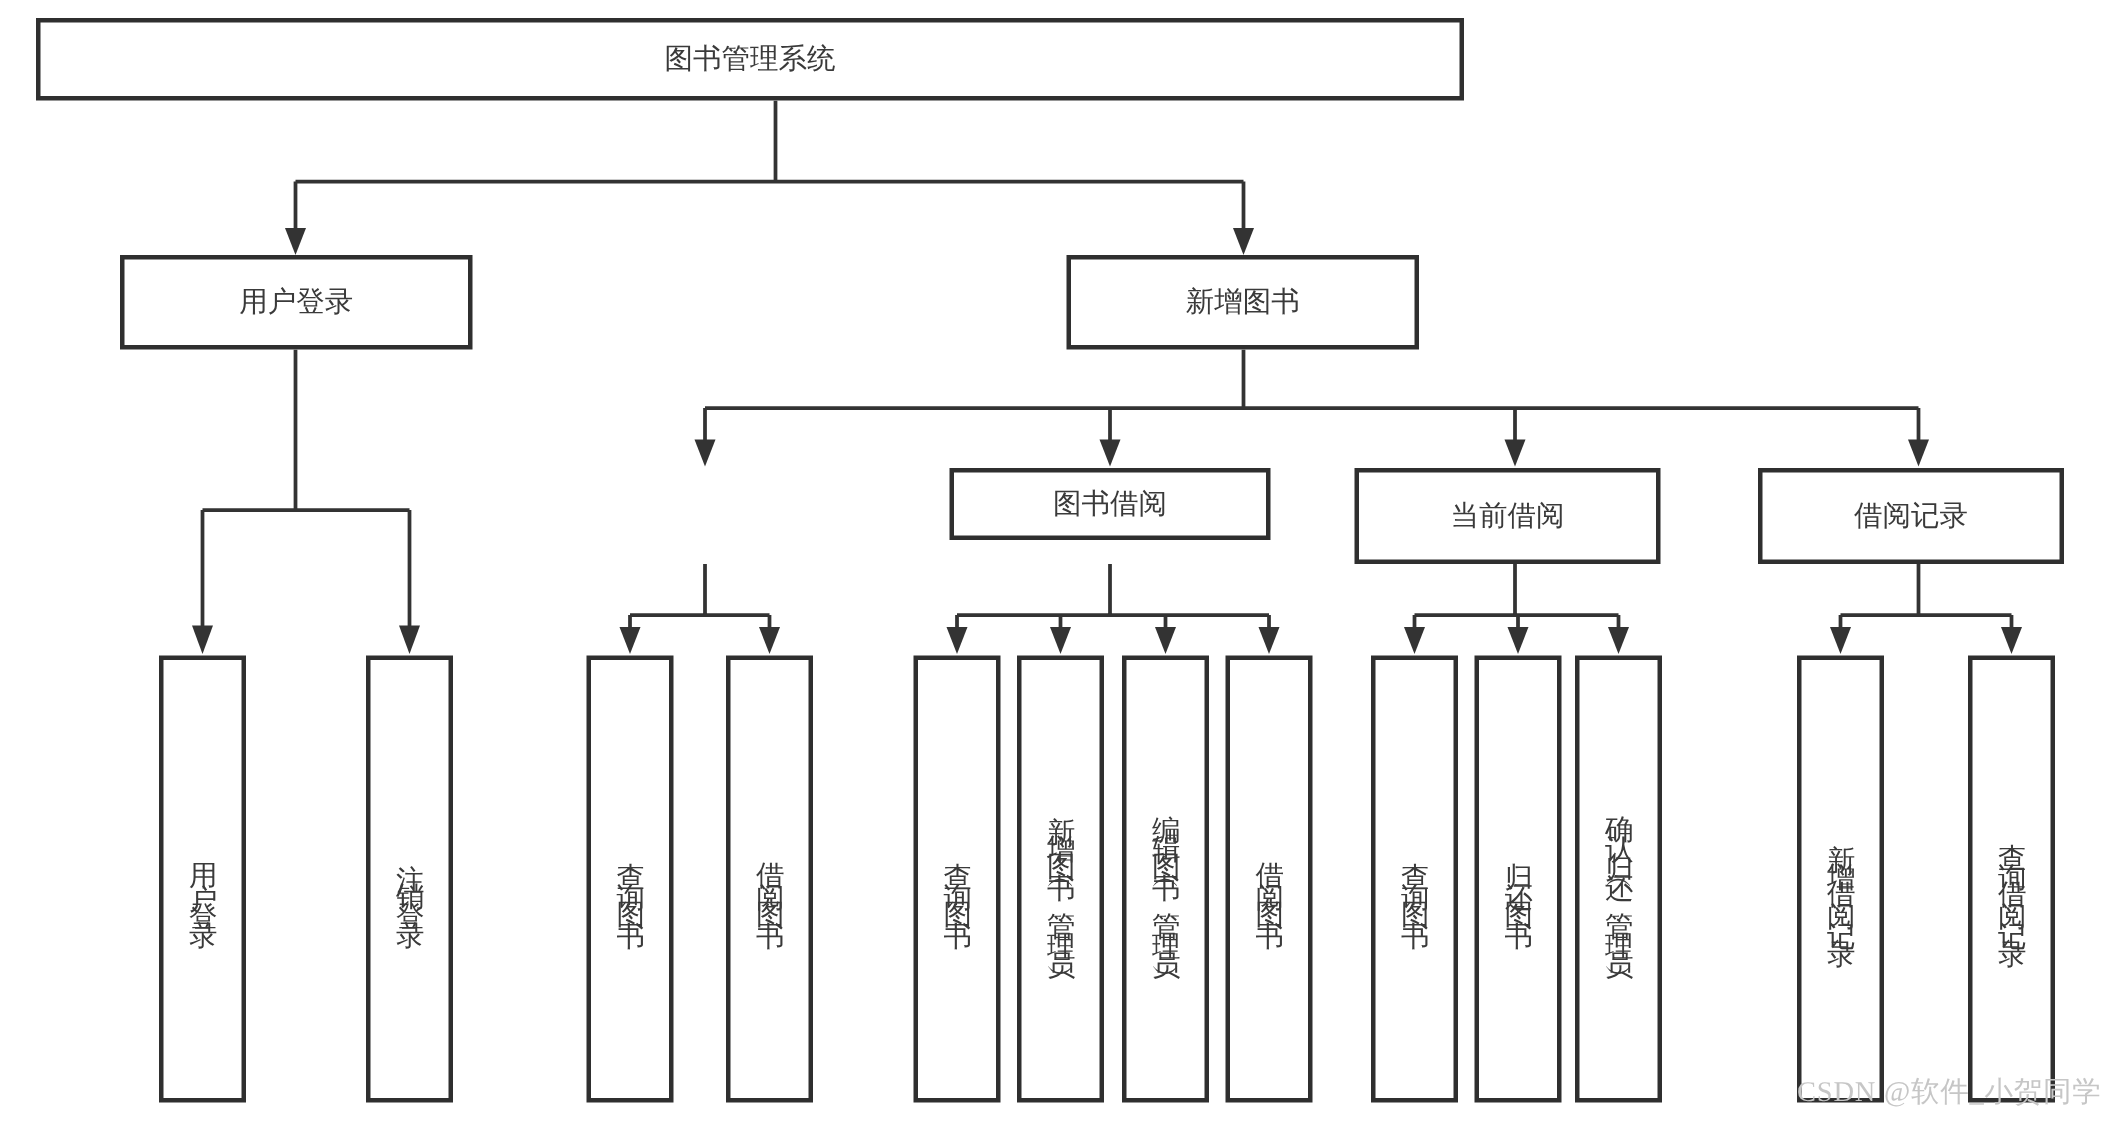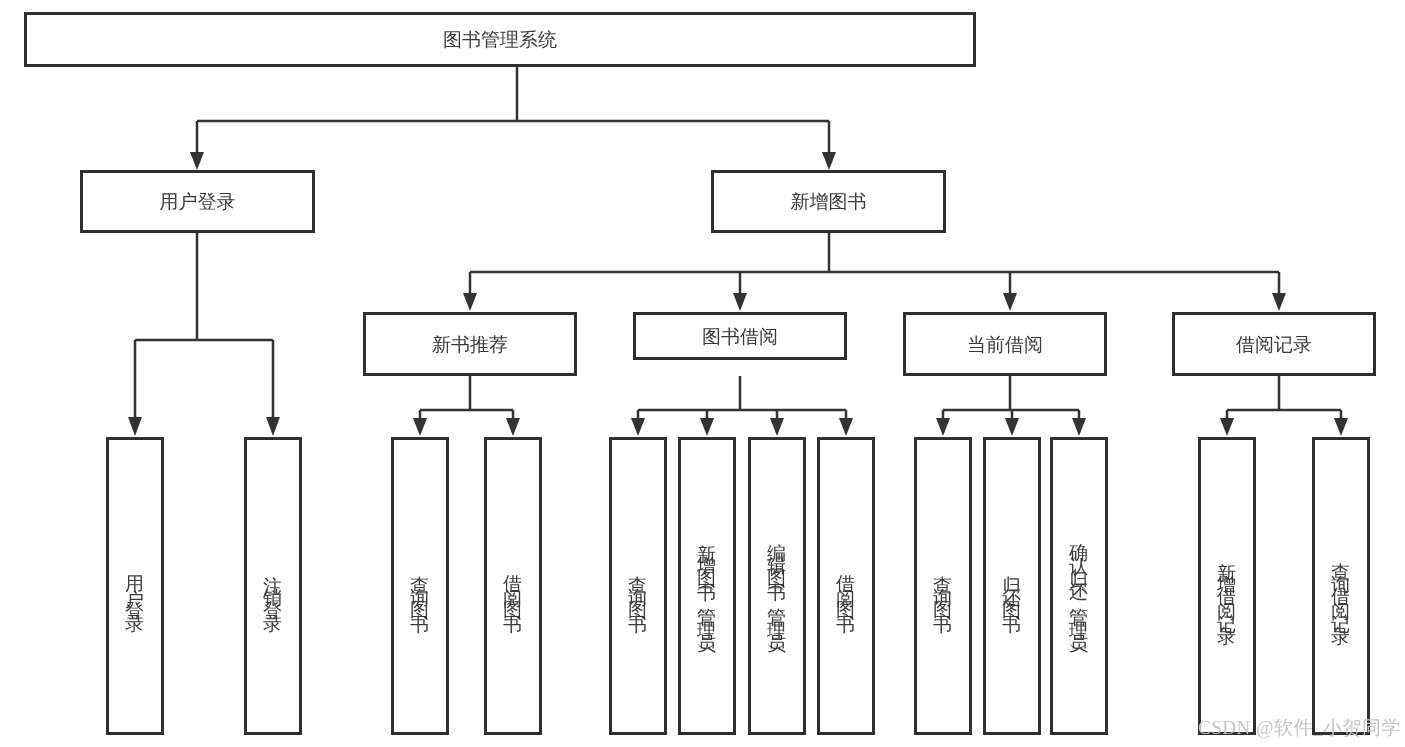--- a/index.html
+++ b/index.html
@@ -85,21 +85,20 @@
     <path d="M1279,376 V410 M1227,410 H1341 M1227,410 V419 M1341,410 V419"></path>
     <polygon points="1220,418 1234,418 1227,436"></polygon>
     <polygon points="1334,418 1348,418 1341,436"></polygon>
   </svg>
 
   <div class="node" style="left:24px;top:12px;width:952px;height:55px">图书管理系统</div>
 
   <div class="node" style="left:80px;top:170px;width:235px;height:63px">用户登录</div>
   <div class="node" style="left:711px;top:170px;width:235px;height:63px">新增图书</div>
 
-  <div class="node" style="left:363px;top:312px;width:214px;height:64px">新书推荐</div>
   <div class="node" style="left:633px;top:312px;width:214px;height:48px">图书借阅</div>
   <div class="node" style="left:903px;top:312px;width:204px;height:64px">当前借阅</div>
   <div class="node" style="left:1172px;top:312px;width:204px;height:64px">借阅记录</div>
 
   <div class="node leaf" style="left:106px;top:437px;width:58px;height:298px">
     <span>用户登录</span>
   </div>
   <div class="node leaf" style="left:244px;top:437px;width:58px;height:298px">
     <span>注销登录</span>
   </div>

